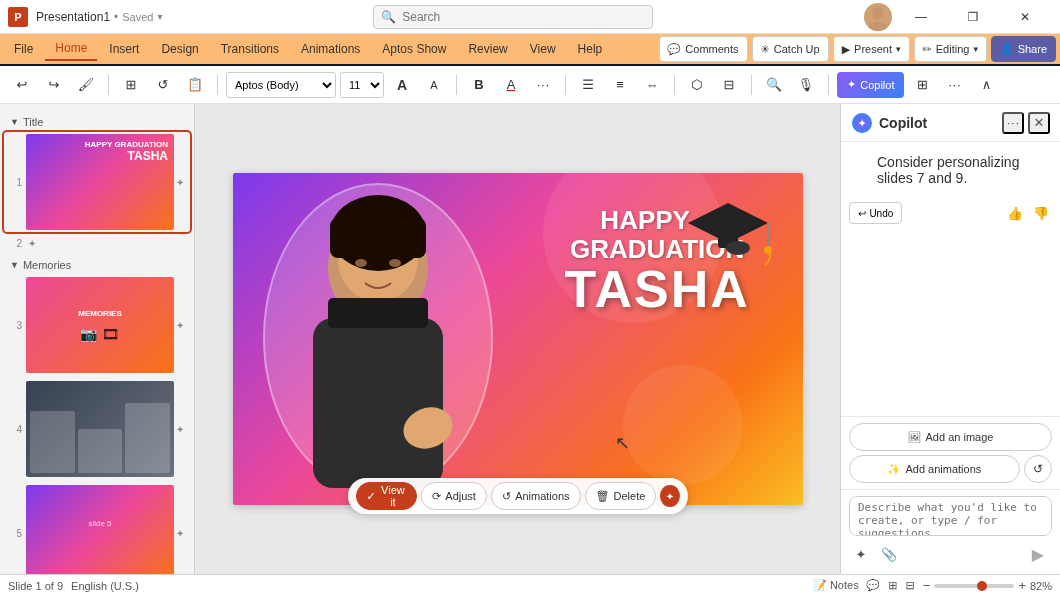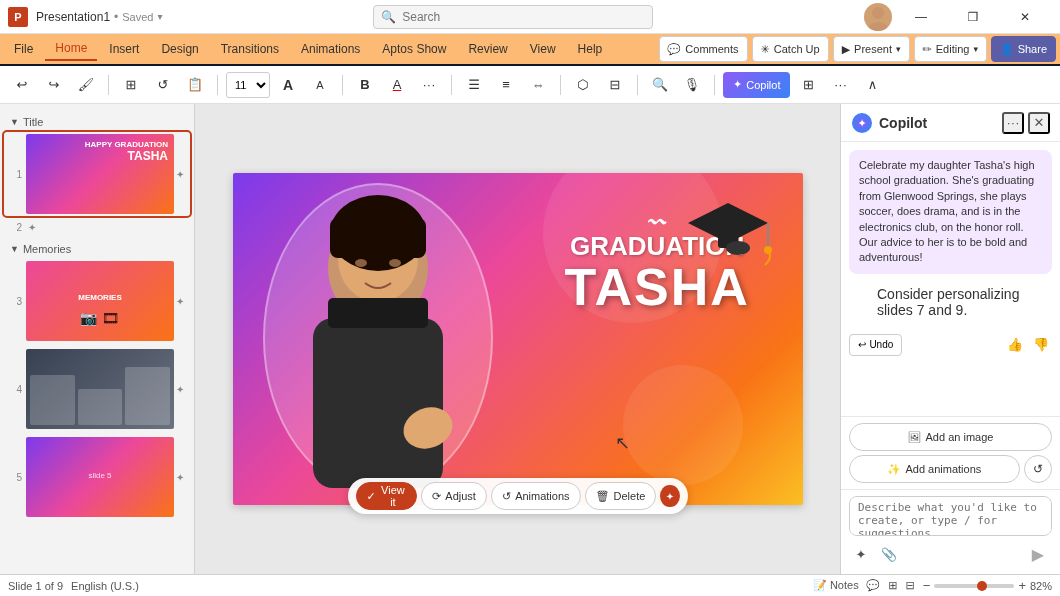--- a/index.html
+++ b/index.html
@@ -37,21 +37,21 @@
     
     .main-area { flex: 1; display: flex; overflow: hidden; }
 
     
     .slide-panel { width: 195px; background: #f3f3f3; border-right: 1px solid #d0d0d0; overflow-y: auto; padding: 8px 4px; }
     .slide-section-header { font-size: 11px; color: #555; padding: 4px 6px; display: flex; align-items: center; gap: 4px; }
     .slide-section-header .chevron { font-size: 9px; }
     .slide-item { display: flex; align-items: center; margin-bottom: 4px; cursor: pointer; border-radius: 3px; padding: 2px; }
     .slide-item.active { outline: 2px solid #c43e1c; }
     .slide-num { font-size: 10px; color: #888; width: 16px; text-align: right; margin-right: 4px; flex-shrink: 0; }
-    .slide-thumb { width: 148px; height: 80px; background: #ddd; border-radius: 2px; overflow: hidden; flex-shrink: 0; position: relative; }
+    .slide-thumb { width: 148px; height: 96px; background: #ddd; border-radius: 2px; overflow: hidden; flex-shrink: 0; position: relative; }
     .slide-star { width: 12px; color: #888; font-size: 10px; margin-left: 2px; }
 
     
     .thumb-1 { background: linear-gradient(135deg, #7c3aed, #ec4899, #f97316); }
     .thumb-2 { background: linear-gradient(135deg, #7c3aed, #ec4899); }
     .thumb-3 { background: linear-gradient(135deg, #ec4899, #f97316); }
     .thumb-4 { background: linear-gradient(135deg, #374151, #6b7280); }
     .thumb-5 { background: linear-gradient(135deg, #7c3aed, #ec4899, #f97316); }
 
     
@@ -178,20 +178,23 @@
 
 <div class="toolbar">
   <button class="toolbar-btn">↩</button>
   <button class="toolbar-btn">↪</button>
   <button class="toolbar-btn">🖌</button>
   <div class="toolbar-separator"></div>
   <button class="toolbar-btn">⊞</button>
   <button class="toolbar-btn">↺</button>
   <button class="toolbar-btn">📋</button>
   <div class="toolbar-separator"></div>
+  <select class="font-select">
+    <option>Aptos (Body)</option>
+  </select>
   <select class="font-size-select">
     <option>11</option>
   </select>
   <button class="toolbar-btn" style="font-weight:bold;font-size:14px">A</button>
   <button class="toolbar-btn" style="font-size:11px">A</button>
   <div class="toolbar-separator"></div>
   <button class="toolbar-btn bold">B</button>
   <button class="toolbar-btn" style="text-decoration:underline;text-decoration-color:#e00">A</button>
   <button class="toolbar-btn">···</button>
   <div class="toolbar-separator"></div>
@@ -294,20 +297,21 @@
 
         <ellipse cx="88" cy="85" rx="6" ry="4" fill="#8b6040"></ellipse>
         <ellipse cx="122" cy="85" rx="6" ry="4" fill="#8b6040"></ellipse>
         <path d="M92 105 Q105 115 118 105" stroke="#8b5040" stroke-width="2" fill="none"></path>
 
         <ellipse cx="155" cy="250" rx="25" ry="20" fill="#e0a870" transform="rotate(-20 155 250)"></ellipse>
       </svg>
 
       <div class="slide-text-area">
         <div style="display:flex;align-items:center;justify-content:center;gap:6px;">
+          <span class="slide-happy">HAPPY</span>
           <span style="color:white;font-size:18px">〰</span>
         </div>
         <div class="slide-graduation">GRADUATION</div>
         <div class="slide-tasha">TASHA</div>
       </div>
 
       <div class="grad-cap">
         <svg width="90" height="80" viewBox="0 0 90 80">
           <polygon points="45,10 85,30 45,50 5,30" fill="#222"></polygon>
           <rect x="35" y="30" width="20" height="25" rx="3" fill="#222"></rect>
@@ -374,23 +378,20 @@
       </svg>
       <span class="copilot-title">Copilot</span>
       <div class="copilot-header-actions">
         <button class="copilot-icon-btn">···</button>
         <button class="copilot-icon-btn">✕</button>
       </div>
     </div>
 
     <div class="copilot-messages">
 
-      <div class="msg-bubble">
-        <span>Celebrate my daughter Tasha's high school graduation. She's graduating from Glenwood Springs, she plays soccer, does drama, and is in the electronics club, on the honor roll. Our advice to her is to be bold and adventurous!</span>
-      </div>
 
 
       <div class="msg-consider">
         <span>Consider personalizing slides 7 and 9.</span>
       </div>
 
       <div class="undo-row">
         <button class="undo-btn">
           <span>↩</span>
           <span>Undo</span>

